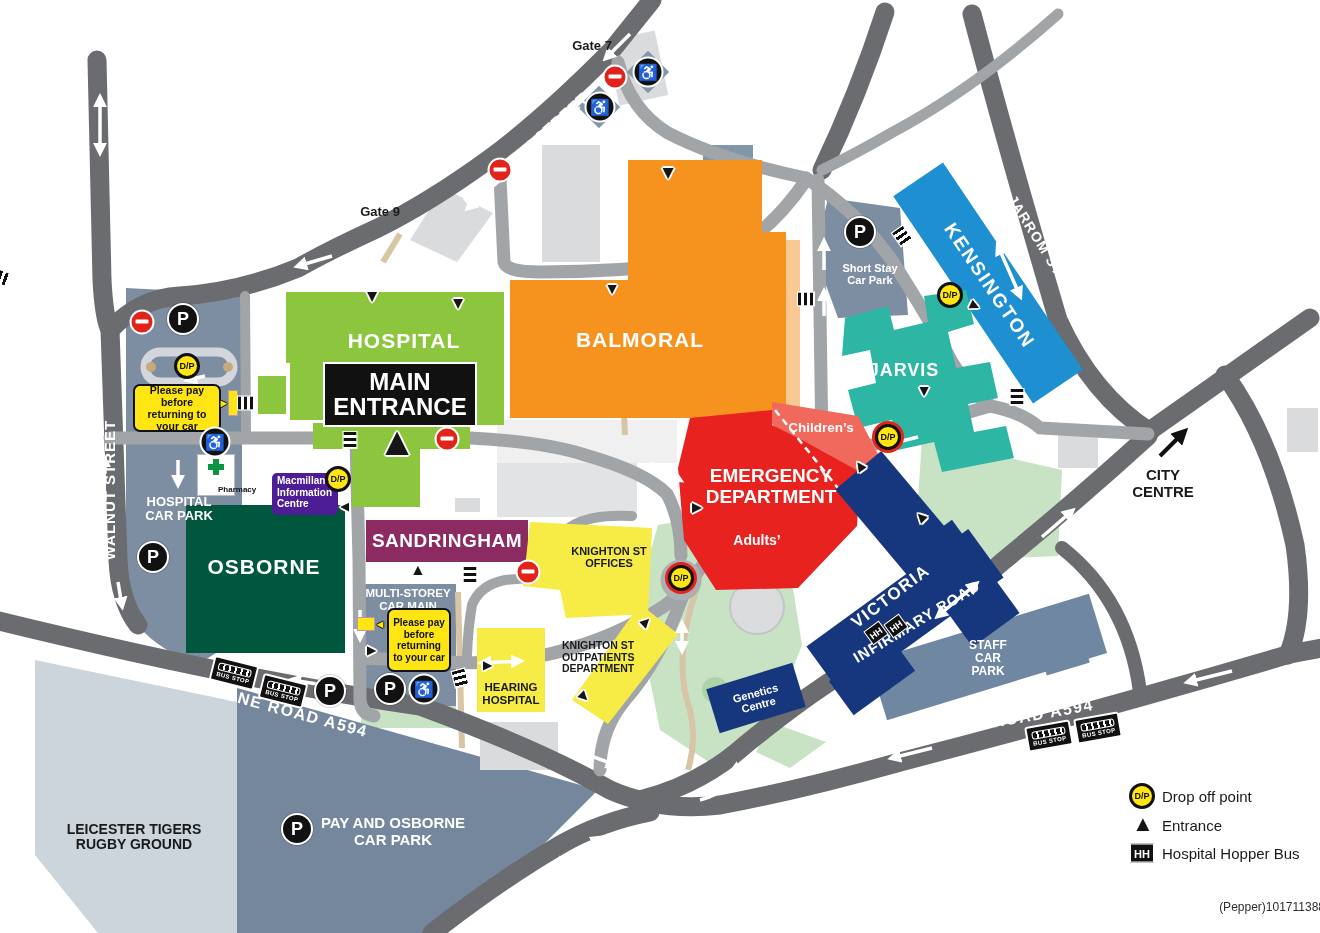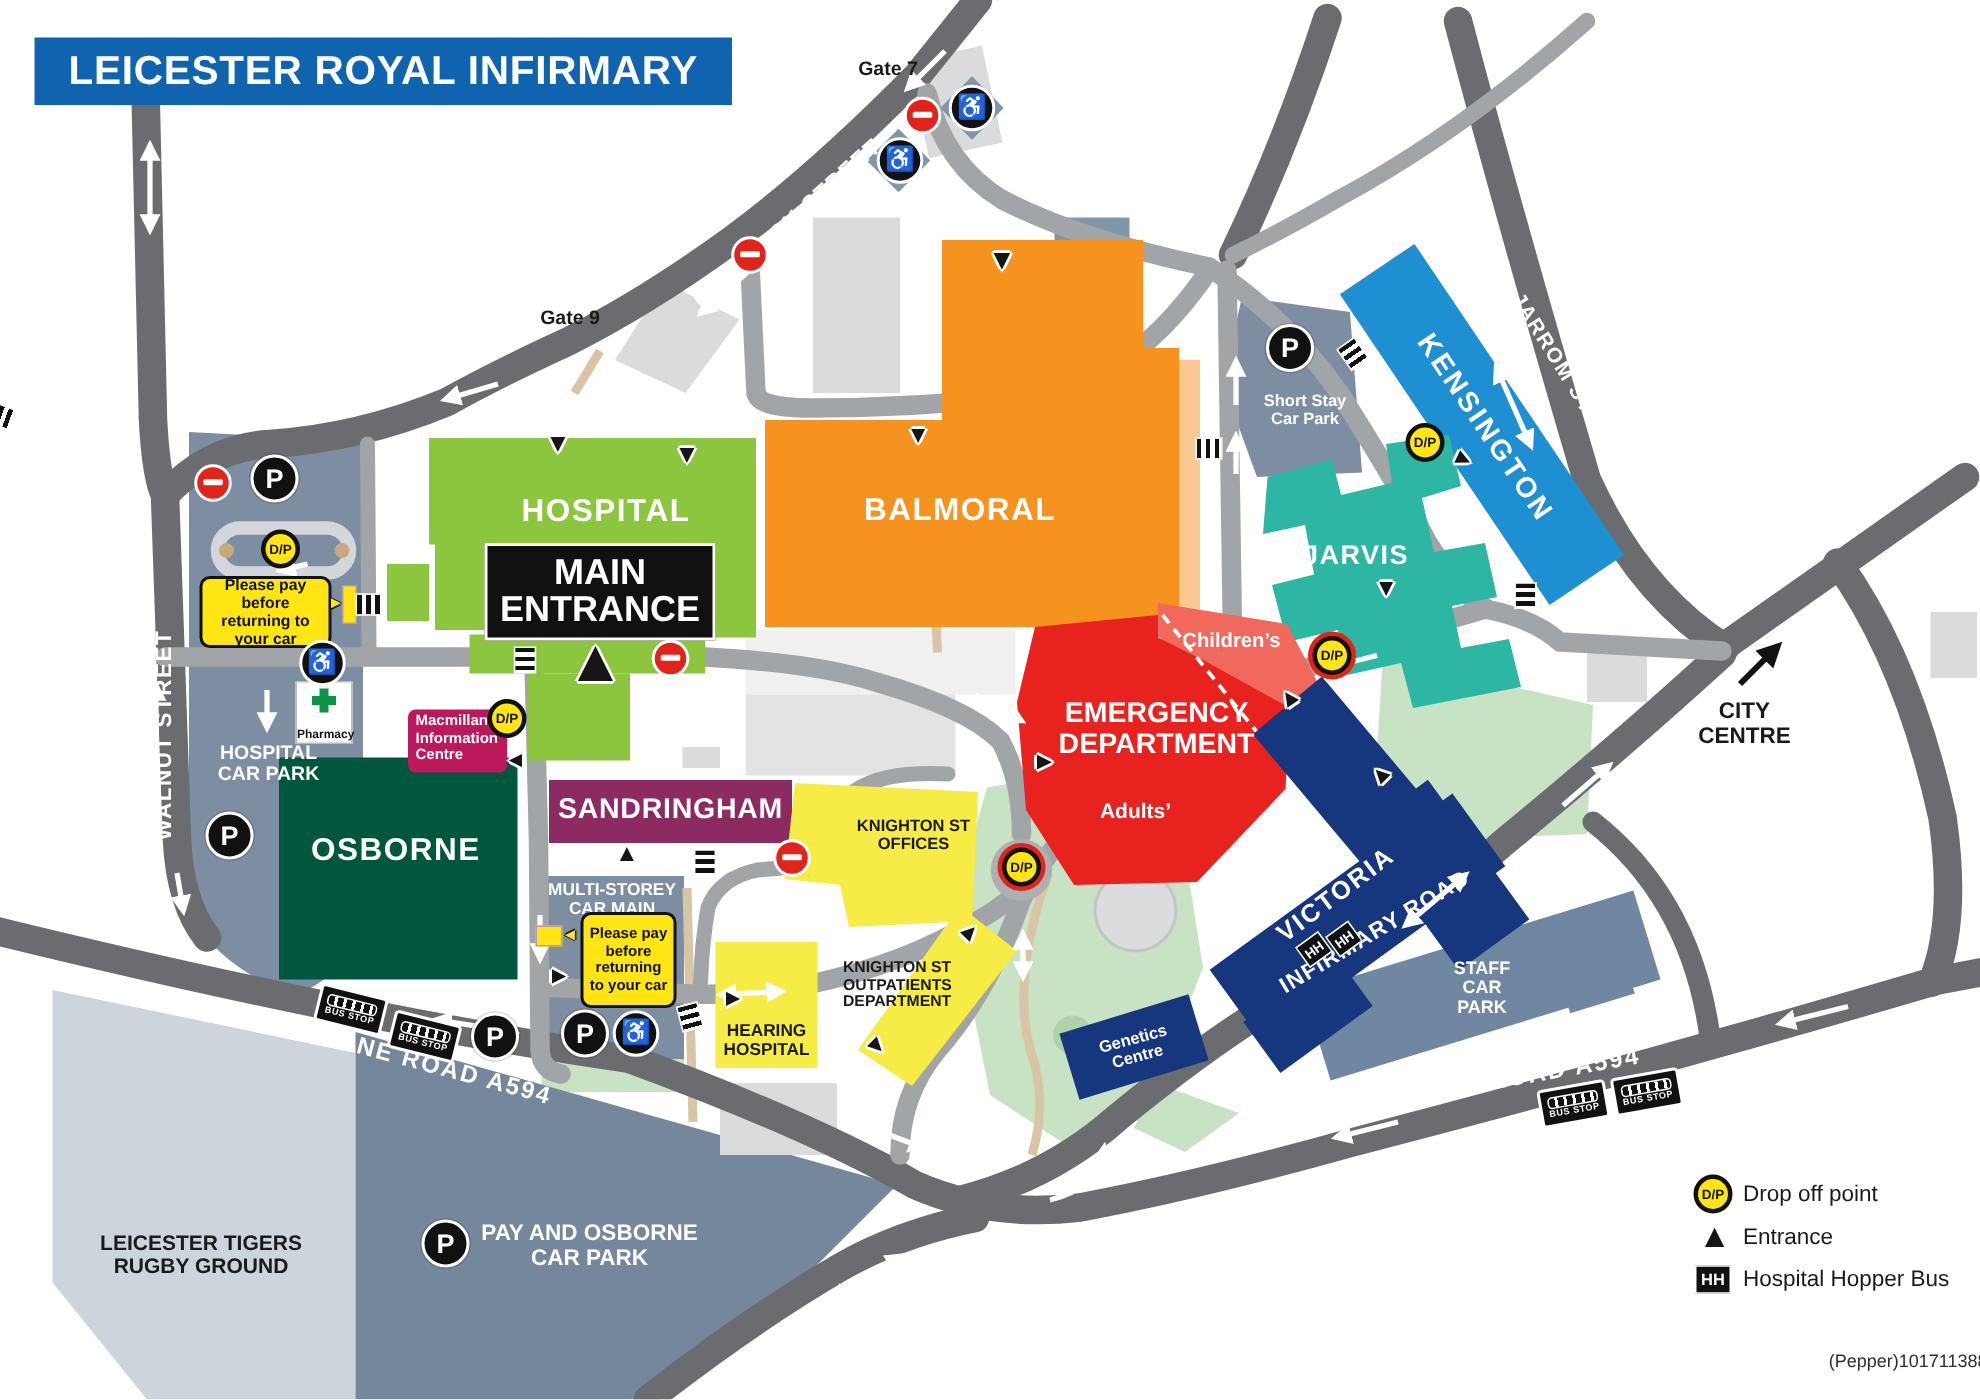--- a/index.html
+++ b/index.html
@@ -14,30 +14,30 @@
   
   .banner{position:absolute;left:23px;top:25px;width:465px;height:45px;background:#1063AF;
           display:flex;align-items:center;justify-content:center;}
   .banner div{color:#fff;font-weight:bold;font-size:27px;letter-spacing:.5px;}
   .blackbox{position:absolute;left:323px;top:362px;width:150px;height:61px;background:#111;
             border:2px solid #fff;display:flex;align-items:center;justify-content:center;}
   .blackbox div{color:#fff;font-weight:bold;font-size:24px;line-height:1.03;text-align:center;width:140px;}
   .notice{position:absolute;background:#FFE612;border:2px solid #111;border-radius:7px;
           color:#111;font-weight:bold;font-size:10.5px;text-align:center;line-height:1.15;
           display:flex;align-items:center;justify-content:center;transform:translate(-50%,-50%);}
-  .macbox{position:absolute;left:272px;top:473px;width:66px;height:42px;background:#be185d;
+  .macbox{position:absolute;left:272px;top:473px;width:66px;height:42px;background:#4c1d95;
           border-radius:5px;padding:2px 0 0 5px;box-sizing:border-box;}
   .macbox div{color:#fff;font-weight:bold;font-size:10px;line-height:1.15;width:58px;}
   .pharm{position:absolute;left:197px;top:454px;width:36px;height:40px;background:#fff;
          border:1px solid #bbb;}
   .pcross{position:absolute;left:10px;top:4px;width:16px;height:16px;}
   .pcross::before{content:"";position:absolute;left:5px;top:0;width:6px;height:16px;background:#0B9444;}
   .pcross::after{content:"";position:absolute;left:0;top:5px;width:16px;height:6px;background:#0B9444;}
   .pharm .ptxt{position:absolute;bottom:1px;left:0;width:100%;text-align:right;
-               font-size:8px;font-weight:bold;color:#111;}
+               font-size:8px;font-weight:bold;color:#111;padding-left:20px;}
   
   .ip{position:absolute;width:28px;height:28px;border-radius:50%;background:#111;border:2px solid #fff;
       color:#fff;font-weight:bold;font-size:18px;display:flex;align-items:center;justify-content:center;
       transform:translate(-50%,-50%);box-shadow:0 0 0 1px rgba(0,0,0,.15);}
   .idp{position:absolute;width:26px;height:26px;border-radius:50%;background:#FFE612;border:3px solid #111;
        color:#111;font-weight:bold;font-size:9px;display:flex;align-items:center;justify-content:center;
        transform:translate(-50%,-50%);box-sizing:border-box;}
   .idp.red{box-shadow:0 0 0 3px #E2231A;}
   .ine{position:absolute;width:21px;height:21px;border-radius:50%;background:#E2231A;border:2px solid #fff;
        transform:translate(-50%,-50%);}
@@ -245,23 +245,20 @@
     <path d="M178,460 L178,484" marker-end="url(#aw)"></path>
     <path d="M205,376 L188,380" marker-end="url(#aw)"></path>
     <path d="M432,571 L452,572" marker-end="url(#aw)"></path>
     <path d="M700,800 Q732,792 736,766" marker-end="url(#aw)"></path>
   </g>
   <g stroke="#111" stroke-width="4" fill="none">
     <path d="M1160,456 L1184,432" marker-end="url(#ab)"></path>
   </g>
 </svg>
 
-<div class="banner">
-  <div>LEICESTER ROYAL INFIRMARY</div>
-</div>
 
 <div class="lbl w" style="left:526px;top:150px;--r:-42deg;font-size:15px;letter-spacing:1px;white-space:nowrap;">HAVELOCK STREET</div>
 <div class="lbl w" style="left:110px;top:490px;--r:-90deg;font-size:15px;letter-spacing:1px;white-space:nowrap;">WALNUT STREET</div>
 <div class="lbl w" style="left:1046px;top:253px;--r:58deg;font-size:14px;letter-spacing:1px;white-space:nowrap;">JARROM STREET</div>
 <div class="lbl w" style="left:262px;top:704px;--r:15deg;font-size:16px;letter-spacing:1.5px;white-space:nowrap;">AYLESTONE ROAD A594</div>
 <div class="lbl w" style="left:995px;top:722px;--r:-10deg;font-size:16px;letter-spacing:1.5px;white-space:nowrap;">WELFORD ROAD A594</div>
 <div class="lbl w" style="left:917px;top:622px;--r:-31deg;font-size:15px;letter-spacing:1px;white-space:nowrap;">INFIRMARY ROAD</div>
 
 <div class="lbl k" style="left:592px;top:46px;font-size:13px;width:40px;">Gate 7</div>
 <div class="lbl k" style="left:380px;top:212px;font-size:13px;width:40px;">Gate 9</div>

